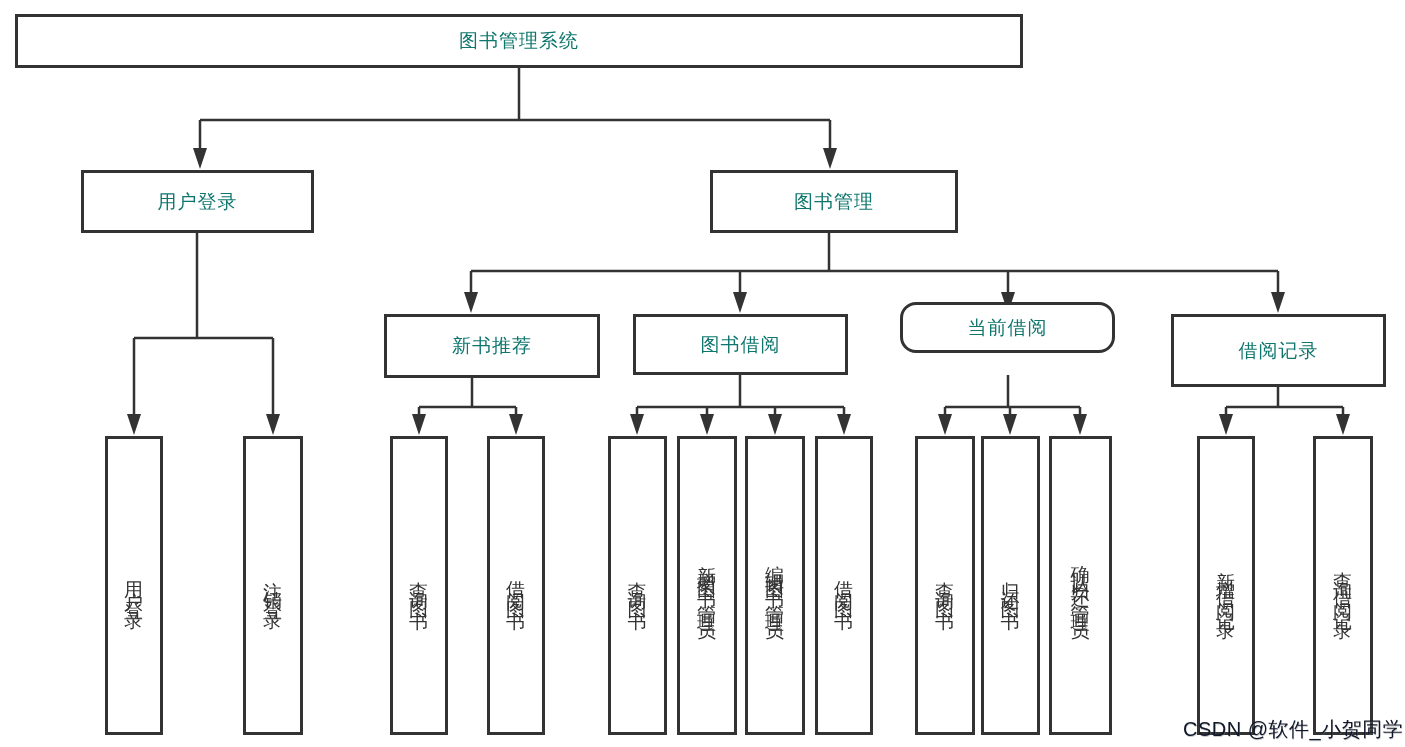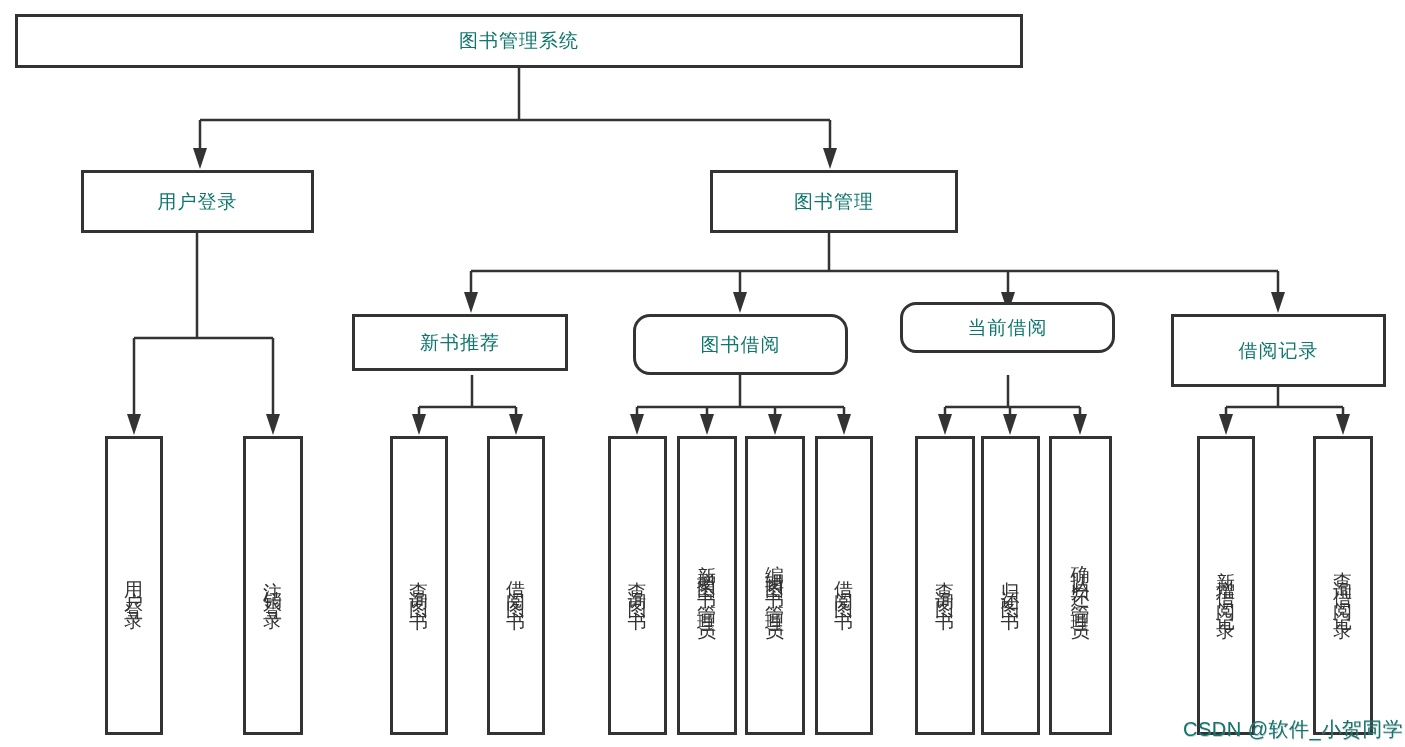--- a/index.html
+++ b/index.html
@@ -47,21 +47,21 @@
     line-height: 1;
     color: #333333;
     z-index: 2;
     text-align: center;
   }
   .watermark {
     position: absolute;
     left: 1183px;
     top: 716px;
     font-size: 20px;
-    color: #0f766e;
+    color: #0f172a;
     letter-spacing: 0.5px;
     white-space: nowrap;
     z-index: 3;
     text-shadow: 0.5px 0.5px 0.5px rgba(140,140,140,0.45);
   }
 </style>
 </head>
 <body>
 
 <div id="stage">
@@ -104,22 +104,22 @@
       <polygon points="1219,414 1233,414 1226,435"></polygon>
       <polygon points="1336,414 1350,414 1343,435"></polygon>
     </g>
   </svg>
 
   <div class="hbox" style="left:15px; top:14px; width:1008px; height:54px;">图书管理系统</div>
 
   <div class="hbox" style="left:81px; top:170px; width:233px; height:63px;">用户登录</div>
   <div class="hbox" style="left:710px; top:170px; width:248px; height:63px;">图书管理</div>
 
-  <div class="hbox" style="left:352px; top:314px; width:216px; height:57px;">新书推荐</div>
-  <div class="hbox" style="left:633px; top:314px; width:215px; height:61px;border-radius:17px;">图书借阅</div>
+  <div class="hbox" style="left:384px; top:314px; width:216px; height:64px;">新书推荐</div>
+  <div class="hbox" style="left:633px; top:314px; width:215px; height:61px;">图书借阅</div>
   <div class="hbox" style="left:900px; top:302px; width:215px; height:51px;border-radius:16px;">当前借阅</div>
   <div class="hbox" style="left:1171px; top:314px; width:215px; height:73px;">借阅记录</div>
 
   <div class="vbox" style="left:105px; width:58px;">用户登录</div>
   <div class="vbox" style="left:243px; width:60px;">注销登录</div>
 
   <div class="vbox" style="left:390px; width:58px;">查询图书</div>
   <div class="vbox" style="left:487px; width:58px;">借阅图书</div>
 
   <div class="vbox" style="left:608px; width:59px;">查询图书</div>

